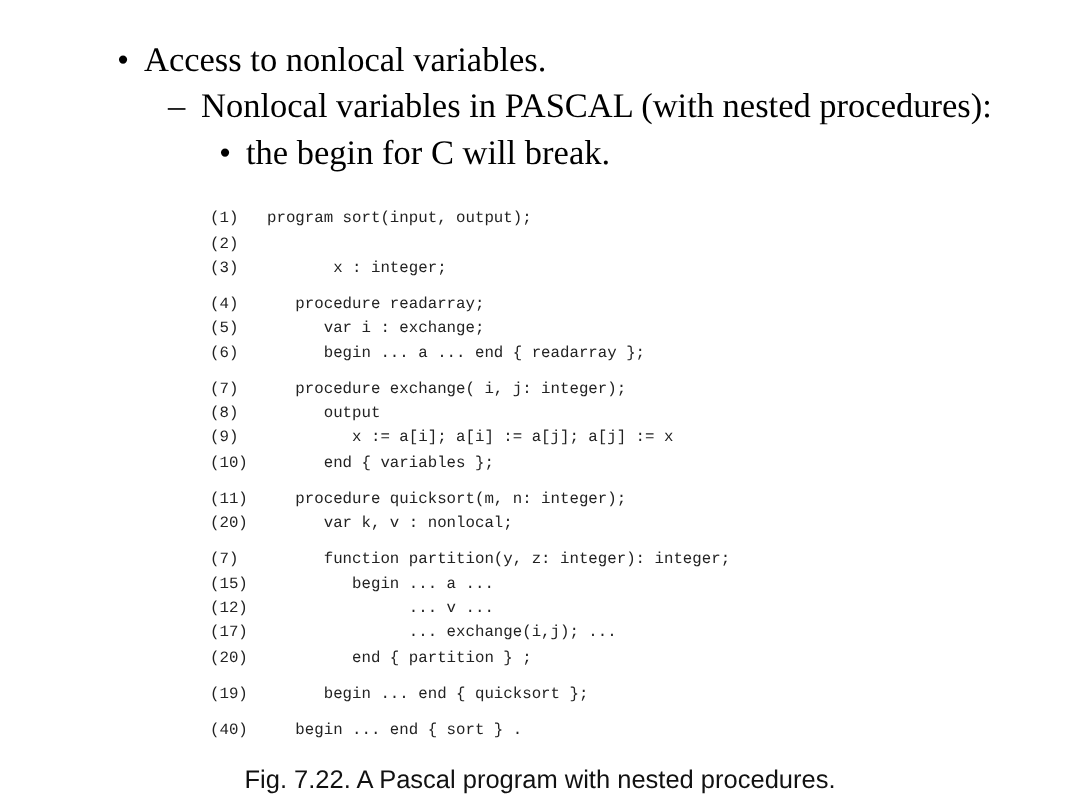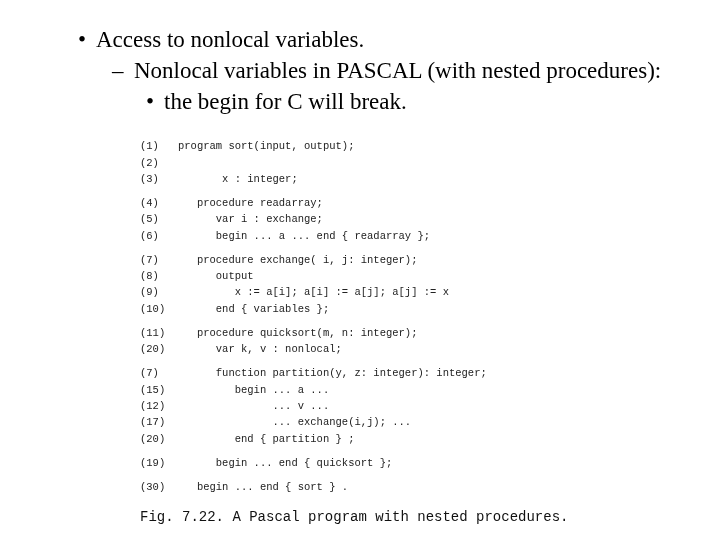--- a/index.html
+++ b/index.html
@@ -60,22 +60,23 @@
     display: flex;
     white-space: pre;
   }
   .ln {
     width: 38px;
     flex: 0 0 38px;
     text-align: left;
   }
   .code-group { margin-bottom: 8px; }
   .caption {
-    font-family: Liberation Mono, monospace;
-    font-size: 14px;
+    text-align: center;
+    font-family: Liberation Sans, sans-serif;
+    font-size: 17px;
     margin-top: 12px;
     color: #111;
   }
 </style>
 </head>
 <body>
 
 <div class="slide">
 
   <div class="bul1">
@@ -125,19 +126,19 @@
       <div class="code-row"><span class="ln">(12)</span><span>               ... v ...</span></div>
       <div class="code-row"><span class="ln">(17)</span><span>               ... exchange(i,j); ...</span></div>
       <div class="code-row"><span class="ln">(20)</span><span>         end { partition } ;</span></div>
     </div>
 
     <div class="code-group">
       <div class="code-row"><span class="ln">(19)</span><span>      begin ... end { quicksort };</span></div>
     </div>
 
     <div class="code-group">
-      <div class="code-row"><span class="ln">(30)</span><span>   begin ... end { sort } .</span></div>
+      <div class="code-row"><span class="ln">(40)</span><span>   begin ... end { sort } .</span></div>
     </div>
 
     <div class="caption">Fig. 7.22.  A Pascal program with nested procedures.</div>
   </div>
 
 </div>
 
 </body></html>

